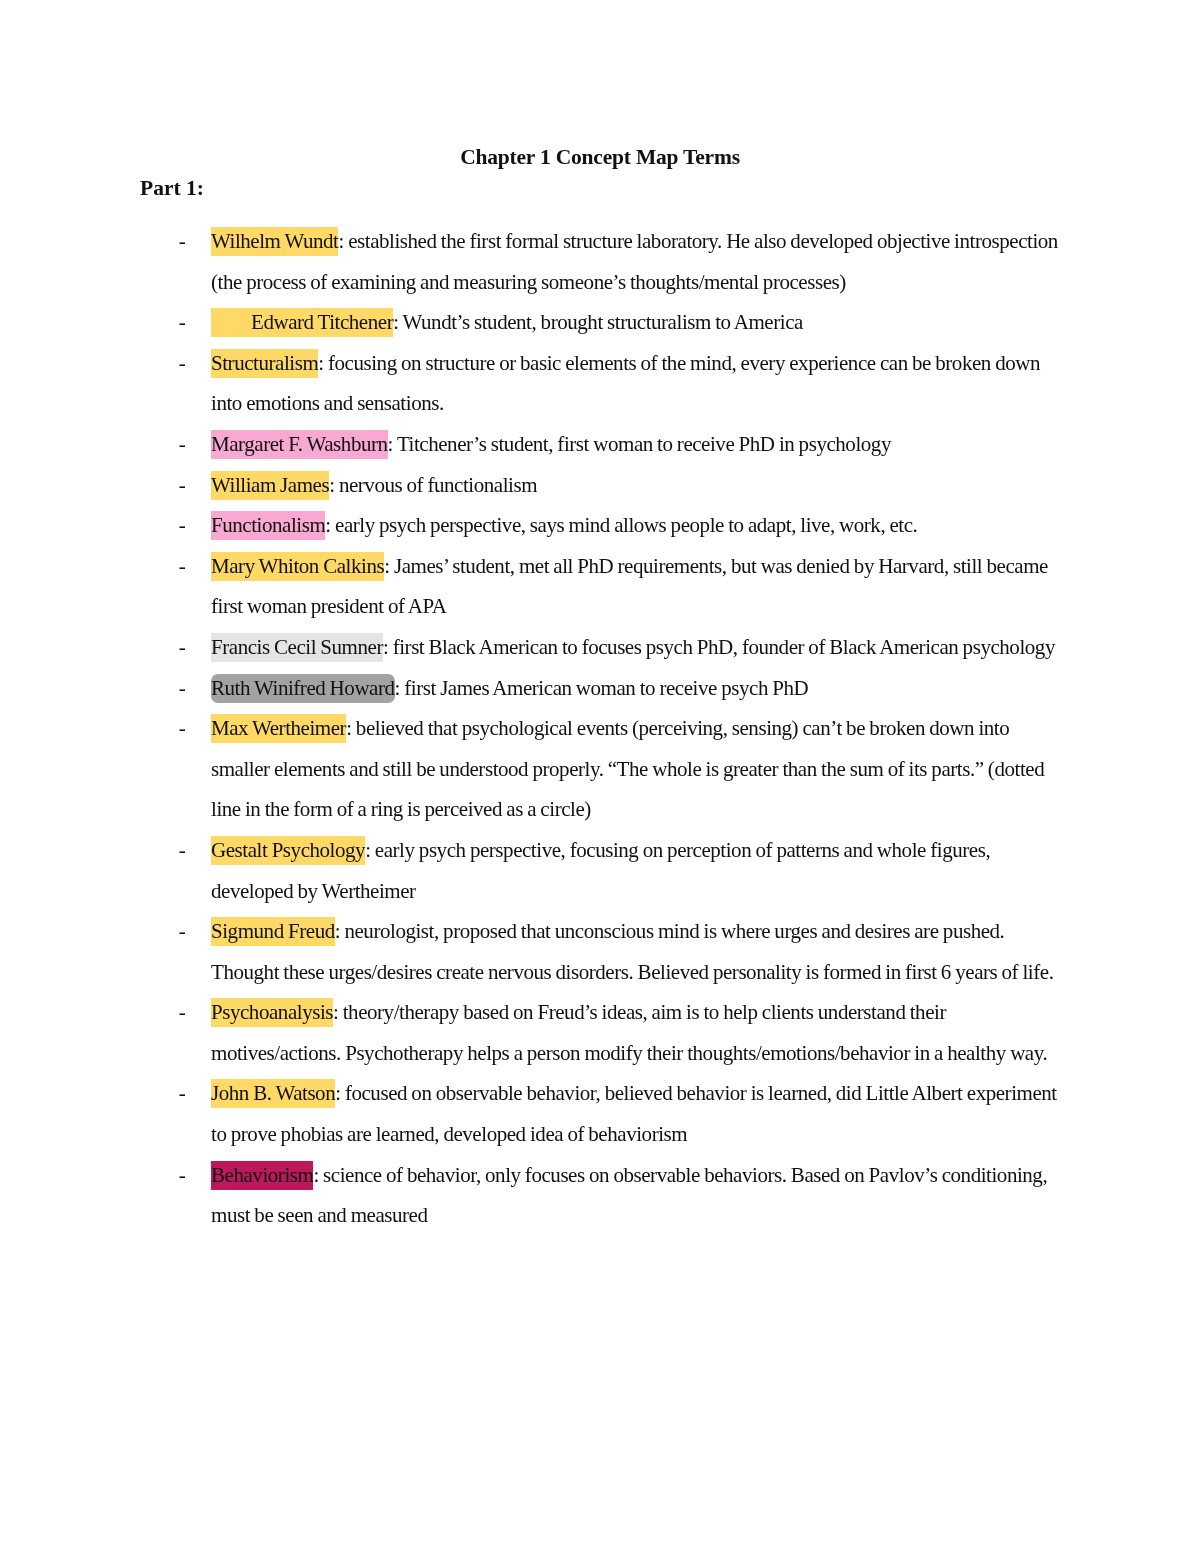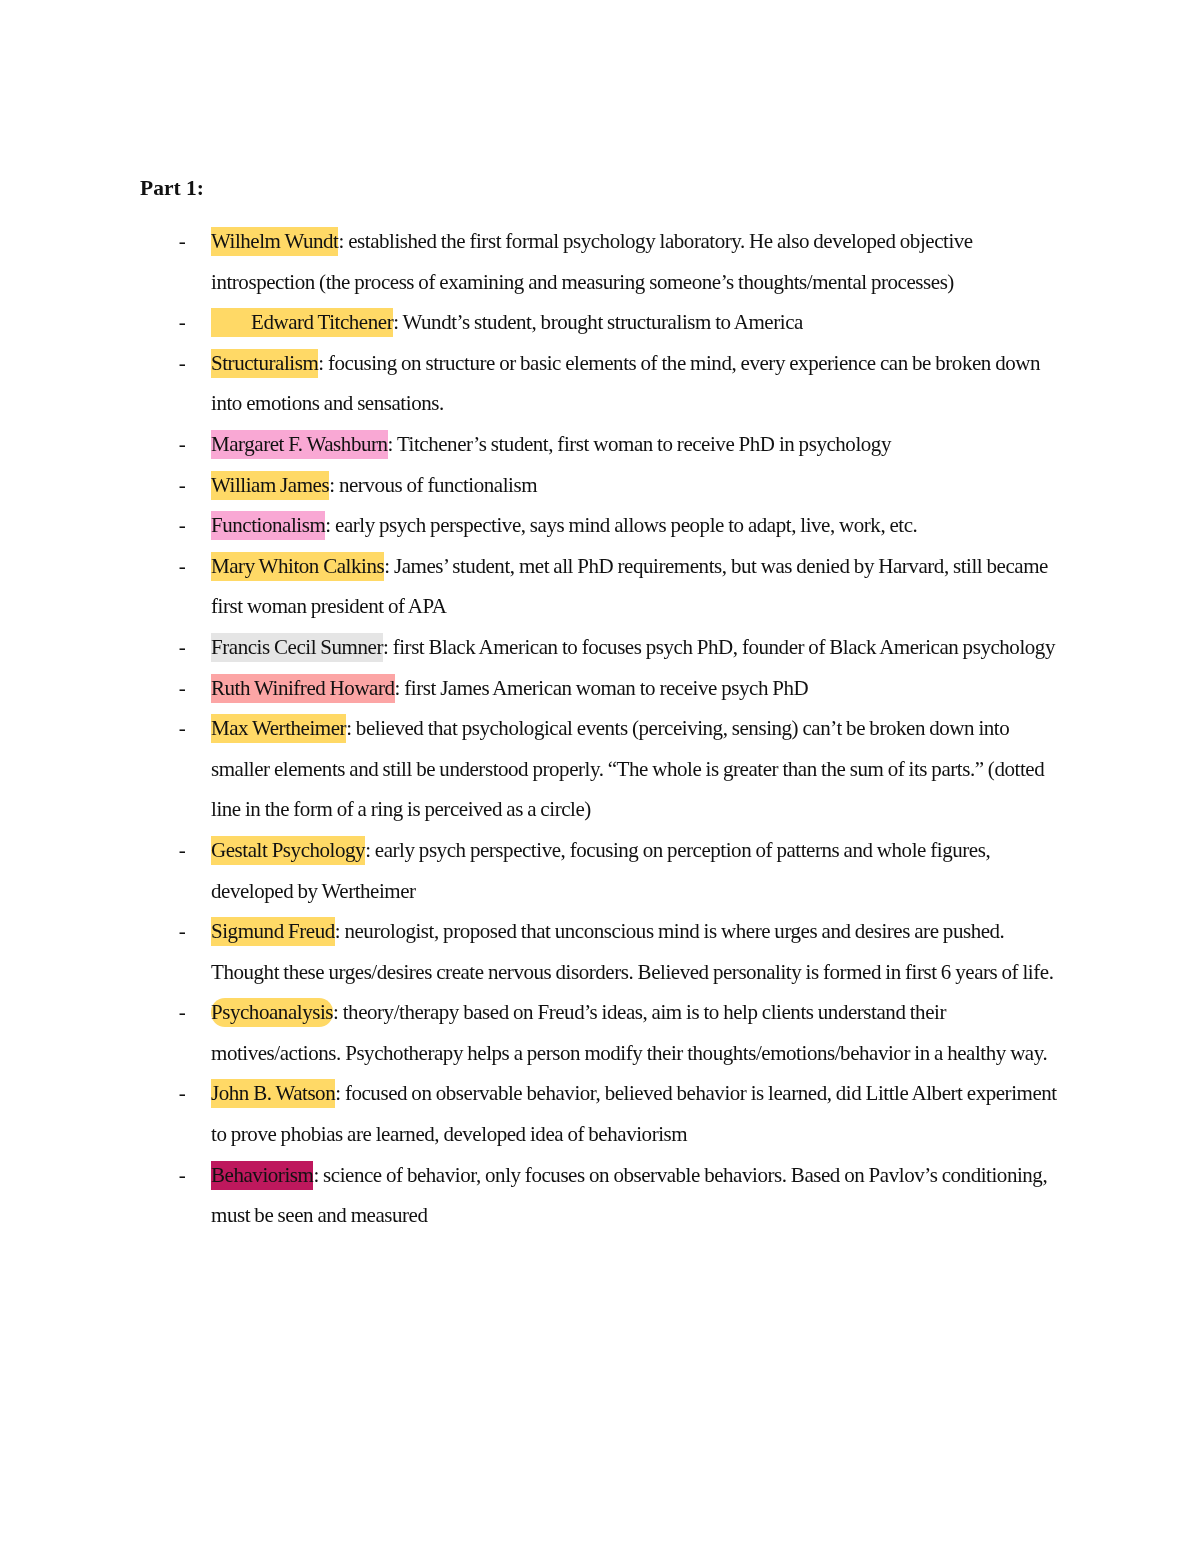--- a/index.html
+++ b/index.html
@@ -70,34 +70,35 @@
     .term {
       background: #ffd966;
       padding: 2px 0 3px 0;
     }
   </style>
 </head>
 <body>
 
 <div class="page">
 
+  <div class="title">Chapter 1 Concept Map Terms</div>
 
   <div class="part-heading">Part 1:</div>
 
   <ul class="term-list">
-    <li class="term-item"><span class="bullet-dash">-</span><span class="term" style="background: rgb(255, 217, 102);">Wilhelm Wundt</span><span>:</span><span> established the first formal psychology laboratory. He also developed objective introspection (the process of examining and measuring someone’s thoughts/mental processes)</span></li>
+    <li class="term-item"><span class="bullet-dash">-</span><span class="term" style="background: rgb(255, 217, 102);">Wilhelm Wundt</span><span>:</span><span> established the first formal structure laboratory. He also developed objective introspection (the process of examining and measuring someone’s thoughts/mental processes)</span></li>
     <li class="term-item"><span class="bullet-dash">-</span><span class="term" style="background: rgb(255, 217, 102); padding-left: 40px;">Edward Titchener</span><span>:</span><span> Wundt’s student, brought structuralism to America</span></li>
     <li class="term-item"><span class="bullet-dash">-</span><span class="term" style="background: rgb(255, 217, 102);">Structuralism</span><span>:</span><span> focusing on structure or basic elements of the mind, every experience can be broken down into emotions and sensations.</span></li>
     <li class="term-item"><span class="bullet-dash">-</span><span class="term" style="background: #f9a8d4;">Margaret F. Washburn</span><span>:</span><span> Titchener’s student, first woman to receive PhD in psychology</span></li>
     <li class="term-item"><span class="bullet-dash">-</span><span class="term" style="background: rgb(255, 217, 102);">William James</span><span>:</span><span> nervous of functionalism</span></li>
     <li class="term-item"><span class="bullet-dash">-</span><span class="term" style="background: #f9a8d4; text-align: center;">Functionalism</span><span>:</span><span> early psych perspective, says mind allows people to adapt, live, work, etc.</span></li>
     <li class="term-item"><span class="bullet-dash">-</span><span class="term" style="background: rgb(255, 217, 102);">Mary Whiton Calkins</span><span>:</span><span> James’ student, met all PhD requirements, but was denied by Harvard, still became first woman president of APA</span></li>
     <li class="term-item"><span class="bullet-dash">-</span><span class="term" style="background: #e5e5e5;">Francis Cecil Sumner</span><span>:</span><span> first Black American to focuses psych PhD, founder of Black American psychology</span></li>
-    <li class="term-item"><span class="bullet-dash">-</span><span class="term" style="background: #fca5a5;">Ruth Winifred Howard</span><span>:</span><span> first James American woman to receive psych PhD</span></li>
+    <li class="term-item"><span class="bullet-dash">-</span><span class="term" style="background: #a3a3a3; border-radius: 7px;">Ruth Winifred Howard</span><span>:</span><span> first James American woman to receive psych PhD</span></li>
     <li class="term-item"><span class="bullet-dash">-</span><span class="term" style="background: rgb(255, 217, 102);">Max Wertheimer</span><span>:</span><span> believed that psychological events (perceiving, sensing) can’t be broken down into smaller elements and still be understood properly. “The whole is greater than the sum of its parts.” (dotted line in the form of a ring is perceived as a circle)</span></li>
     <li class="term-item"><span class="bullet-dash">-</span><span class="term" style="background: rgb(255, 217, 102);">Gestalt Psychology</span><span>:</span><span> early psych perspective, focusing on perception of patterns and whole figures, developed by Wertheimer</span></li>
     <li class="term-item"><span class="bullet-dash">-</span><span class="term" style="background: rgb(255, 217, 102);">Sigmund Freud</span><span>:</span><span> neurologist, proposed that unconscious mind is where urges and desires are pushed. Thought these urges/desires create nervous disorders. Believed personality is formed in first 6 years of life.</span></li>
-    <li class="term-item"><span class="bullet-dash">-</span><span class="term" style="background: rgb(255, 217, 102); border-radius: 14px;">Psychoanalysis</span><span>:</span><span> theory/therapy based on Freud’s ideas, aim is to help clients understand their motives/actions. Psychotherapy helps a person modify their thoughts/emotions/behavior in a healthy way.</span></li>
+    <li class="term-item"><span class="bullet-dash">-</span><span class="term" style="background: rgb(255, 217, 102);">Psychoanalysis</span><span>:</span><span> theory/therapy based on Freud’s ideas, aim is to help clients understand their motives/actions. Psychotherapy helps a person modify their thoughts/emotions/behavior in a healthy way.</span></li>
     <li class="term-item"><span class="bullet-dash">-</span><span class="term" style="background: rgb(255, 217, 102);">John B. Watson</span><span>:</span><span> focused on observable behavior, believed behavior is learned, did Little Albert experiment to prove phobias are learned, developed idea of behaviorism</span></li>
     <li class="term-item"><span class="bullet-dash">-</span><span class="term" style="background: #be185d; margin-top: 18px;">Behaviorism</span><span>:</span><span> science of behavior, only focuses on observable behaviors. Based on Pavlov’s conditioning, must be seen and measured</span></li>
   </ul>
 
 </div>
 
 </body></html>

